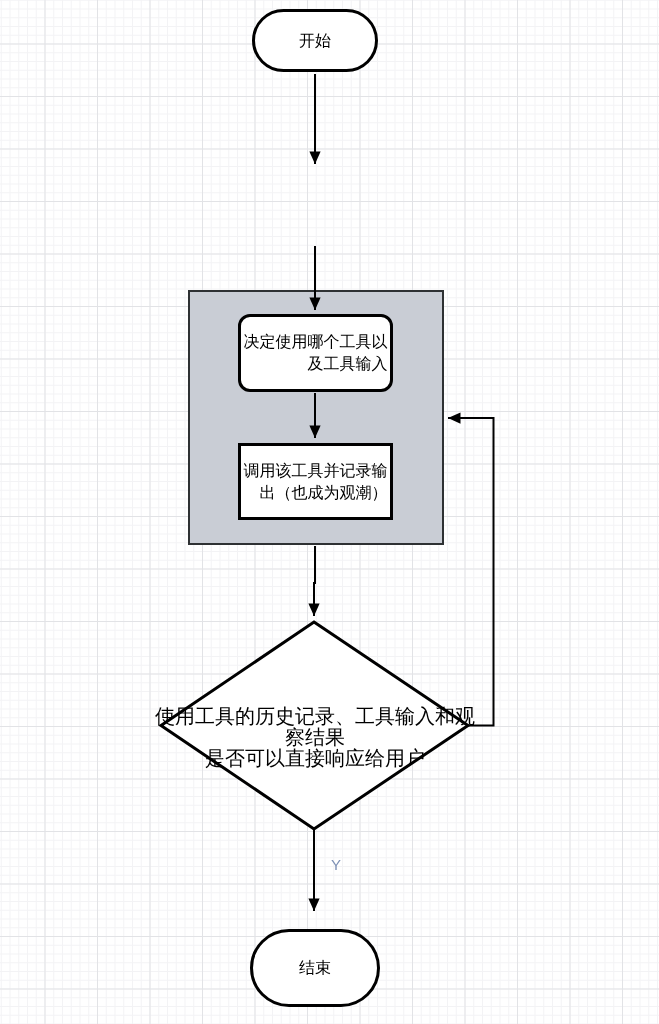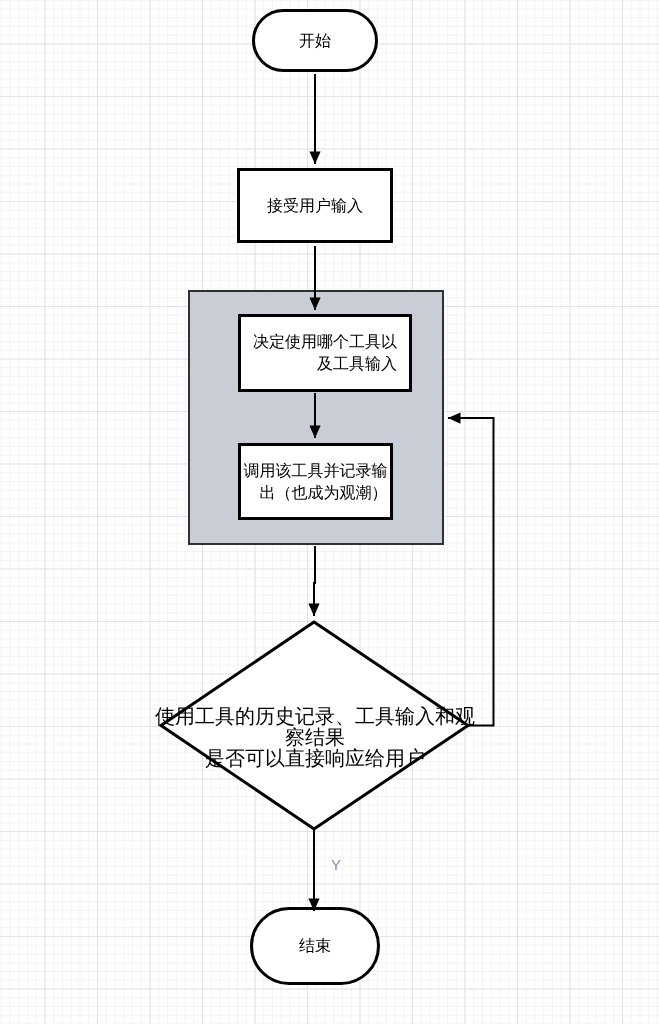--- a/index.html
+++ b/index.html
@@ -40,23 +40,23 @@
     color: #000000;
     font-size: 16px;
     line-height: 22px;
     white-space: pre-line;
     z-index: 2;
   }
   .terminator { border-radius: 999px; }
 
   .shape-start  { left: 252px; top: 9px;   width: 126px; height: 63px; }
   .shape-accept { left: 237px; top: 168px; width: 156px; height: 75px; }
-  .shape-decide { left: 238px; top: 314px; width: 174px; height: 78px; }
+  .shape-decide { left: 238px; top: 314px; width: 155px; height: 78px; border-radius: 12px; }
   .shape-invoke { left: 238px; top: 443px; width: 155px; height: 77px; }
-  .shape-end    { left: 250px; top: 907px; width: 130px; height: 78px; }
+  .shape-end    { left: 250px; top: 929px; width: 130px; height: 78px; }
 
   .overlay {
     position: absolute;
     left: 0; top: 0;
     width: 659px; height: 1024px;
     z-index: 3;
   }
   .edge {
     fill: none;
     stroke: #000000;
@@ -95,23 +95,20 @@
 <body>
 
 <div class="canvas">
 
   <div class="group-box"></div>
 
   <div class="shape terminator shape-start">
     <span class="node-label">开始</span>
   </div>
 
-  <div class="shape shape-accept">
-    <span class="node-label">接受用户输入</span>
-  </div>
 
   <div class="shape shape-decide">
     <span class="node-label">决定使用哪个工具以
 及工具输入</span>
   </div>
 
   <div class="shape shape-invoke">
     <span class="node-label">调用该工具并记录输
 出（也成为观潮）</span>
   </div>

